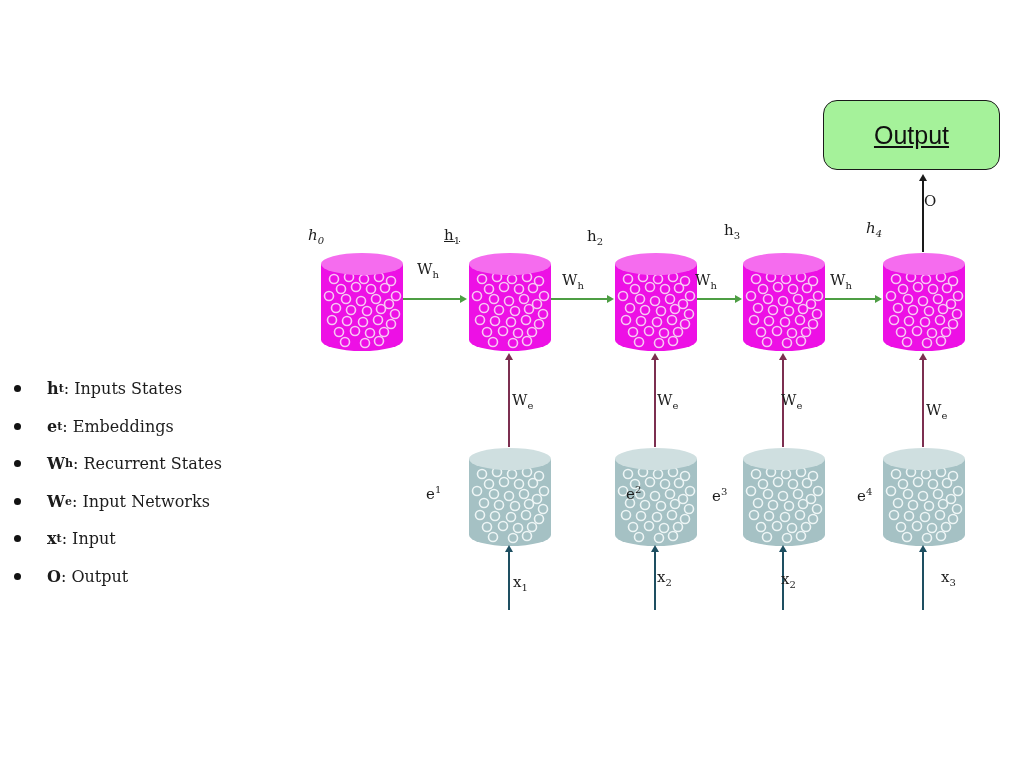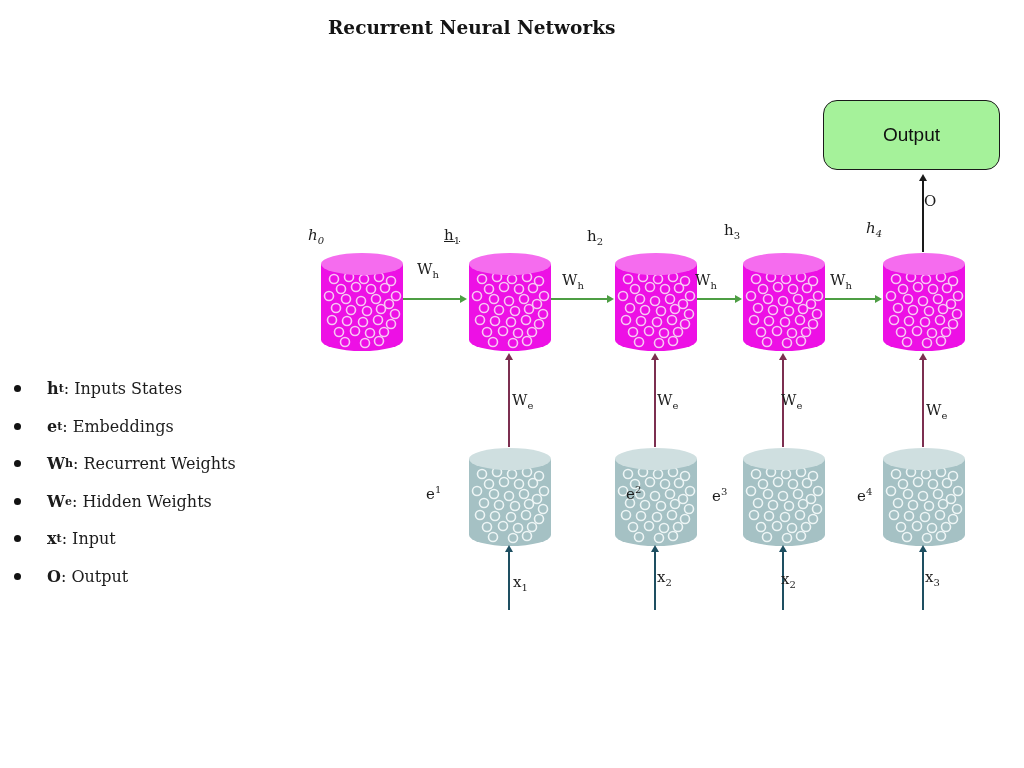--- a/index.html
+++ b/index.html
@@ -47,21 +47,21 @@
   .dlabel {
     position:absolute; font-size:15px; color:#1c1c1c; white-space:nowrap; line-height:1.25;
   }
   .dlabel sub { font-size:10px; }
   .dlabel sup { font-size:10px; }
   
   .output-box {
     position:absolute; left:823px; top:100px; width:177px; height:70px;
     background:#A5F29A; border:1.5px solid #1a1a1a; border-radius:14px;
     display:flex; align-items:center; justify-content:center;
-    font-family:"Liberation Sans", sans-serif; font-size:19px; color:#101010;
+    font-family:"Liberation Sans", sans-serif; font-size:25px; color:#101010;text-decoration:underline;
   }
 </style>
 </head>
 <body>
 
 <svg width="0" height="0" style="position:absolute" aria-hidden="true">
   <defs>
     <symbol id="cyl-shape" viewBox="0 0 84 100" overflow="visible">
       <ellipse cx="42" cy="88" rx="41" ry="11" style="fill:var(--body)"></ellipse>
       <rect x="1" y="12" width="82" height="76" style="fill:var(--body)"></rect>
@@ -99,46 +99,45 @@
           <circle cx="45" cy="91" r="4.5"></circle>
           <circle cx="59" cy="89" r="4.5"></circle>
       </g>
       <ellipse cx="42" cy="12" rx="41" ry="11" style="fill:var(--top)"></ellipse>
     </symbol>
   </defs>
 </svg>
 
 <div class="canvas">
 
-  <div class="title">Recurrent Neural Networks</div>
 
   <div class="legend">
     <div class="legend-item">
       <span class="bullet"></span>
       <span class="lsym">h</span>
         <sub>t</sub>
         <span>: Inputs States</span>
     </div>
     <div class="legend-item">
       <span class="bullet"></span>
       <span class="lsym">e</span>
         <sub>t</sub>
         <span>: Embeddings</span>
     </div>
     <div class="legend-item">
       <span class="bullet"></span>
       <span class="lsym">W</span>
         <sub>h</sub>
-        <span>: Recurrent Weights</span>
+        <span>: Recurrent States</span>
     </div>
     <div class="legend-item">
       <span class="bullet"></span>
       <span class="lsym">W</span>
         <sub>e</sub>
-        <span>: Hidden Weights</span>
+        <span>: Input Networks</span>
     </div>
     <div class="legend-item">
       <span class="bullet"></span>
       <span class="lsym">x</span>
         <sub>t</sub>
         <span>: Input</span>
     </div>
     <div class="legend-item">
       <span class="bullet"></span>
       <span class="lsym">O</span>
@@ -216,15 +215,15 @@
   <div class="dlabel" style="left:926px; top:401px;"><span>W</span><sub>e</sub></div>
 
   <div class="arr-up c-teal" style="left:508px; top:552px; height:58px;"></div>
   <div class="arr-up c-teal" style="left:654px; top:552px; height:58px;"></div>
   <div class="arr-up c-teal" style="left:782px; top:552px; height:58px;"></div>
   <div class="arr-up c-teal" style="left:922px; top:552px; height:58px;"></div>
 
   <div class="dlabel" style="left:513px; top:573px;"><span>x</span><sub>1</sub></div>
   <div class="dlabel" style="left:657px; top:568px;"><span>x</span><sub>2</sub></div>
   <div class="dlabel" style="left:781px; top:570px;"><span>x</span><sub>2</sub></div>
-  <div class="dlabel" style="left:925px; top:568px;"><span>x</span><sub>3</sub></div>
+  <div class="dlabel" style="left:925px; top:568px;padding-left:16px;"><span>x</span><sub>3</sub></div>
 
 </div>
 
 </body></html>

